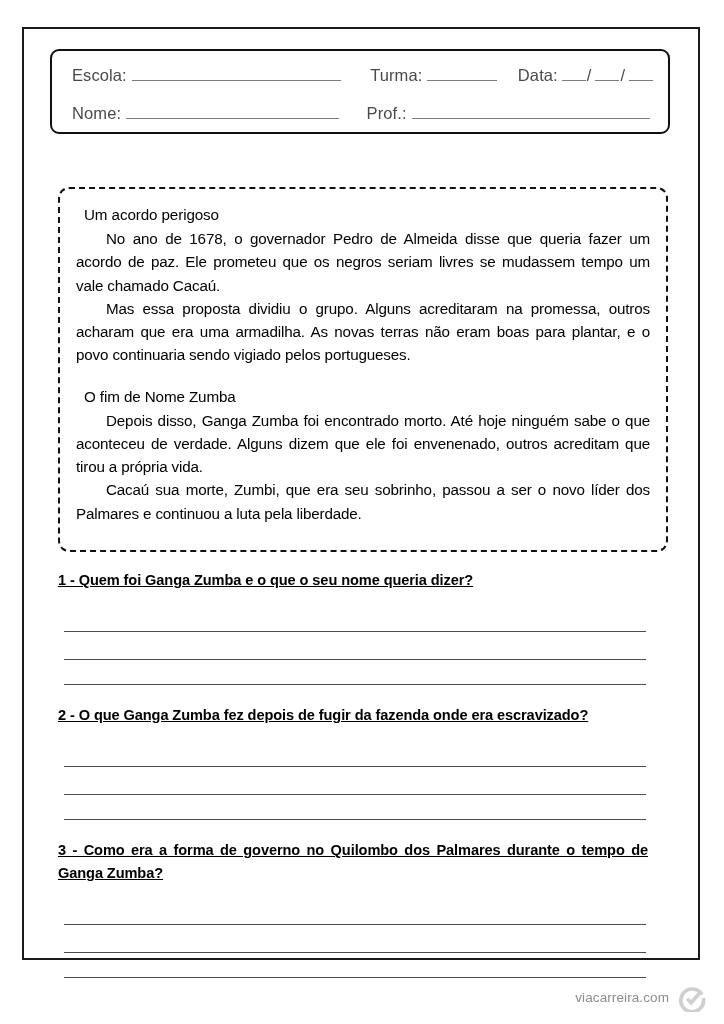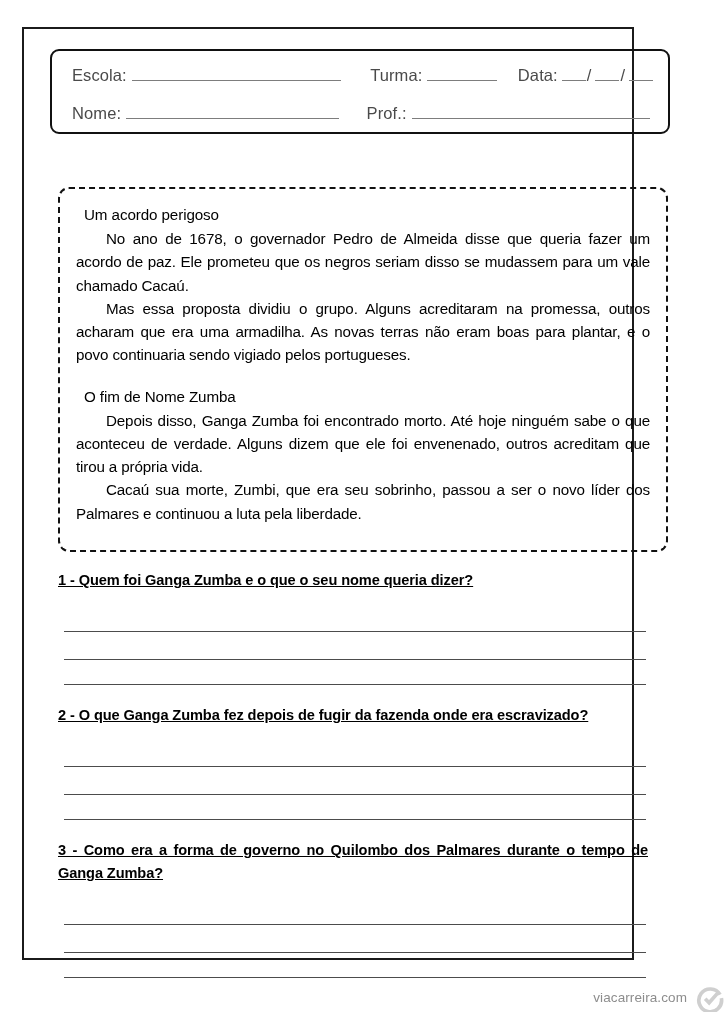--- a/index.html
+++ b/index.html
@@ -15,21 +15,21 @@
     color: #000000;
     position: relative;
     overflow: hidden;
   }
 
   
   .page-frame {
     position: absolute;
     left: 22px;
     top: 27px;
-    width: 612px;
+    width: 678px;
     height: 933px;
     border: 2px solid #1b1b1b;
     box-sizing: border-box;
     padding-left: 40px;
   }
 
   
   .header-box {
     position: absolute;
     left: 26px;
@@ -137,20 +137,21 @@
   
   .footer {
     position: absolute;
     left: 0;
     top: 975px;
     width: 724px;
     height: 45px;
     display: flex;
     align-items: center;
     justify-content: flex-end;
+    padding-right: 18px;
     box-sizing: border-box;
   }
   .footer-text {
     font-size: 13.5px;
     color: #8d8d8d;
     letter-spacing: 0.1px;
     margin-right: 9px;
   }
   .footer-logo {
     width: 28px;
@@ -186,21 +187,21 @@
       <span class="spacer-lg"></span>
       <span class="field-label">Prof.:</span>
       <span class="field-rule rule-prof"></span>
     </div>
 
   </div>
 
   <div class="passage-box">
 
     <p class="passage-heading">Um acordo perigoso</p>
-    <p class="passage-par">No ano de 1678, o governador Pedro de Almeida disse que queria fazer um acordo de paz. Ele prometeu que os negros seriam disso se mudassem para um vale chamado Cacaú.</p>
+    <p class="passage-par">No ano de 1678, o governador Pedro de Almeida disse que queria fazer um acordo de paz. Ele prometeu que os negros seriam livres se mudassem tempo um vale chamado Cacaú.</p>
     <p class="passage-par">Mas essa proposta dividiu o grupo. Alguns acreditaram na promessa, outros acharam que era uma armadilha. As novas terras não eram boas para plantar, e o povo continuaria sendo vigiado pelos portugueses.</p>
 
     <p class="passage-heading second">O fim de Nome Zumba</p>
     <p class="passage-par">Depois disso, Ganga Zumba foi encontrado morto. Até hoje ninguém sabe o que aconteceu de verdade. Alguns dizem que ele foi envenenado, outros acreditam que tirou a própria vida.</p>
     <p class="passage-par">Cacaú sua morte, Zumbi, que era seu sobrinho, passou a ser o novo líder dos Palmares e continuou a luta pela liberdade.</p>
 
   </div>
 
   <div class="questions">
 

